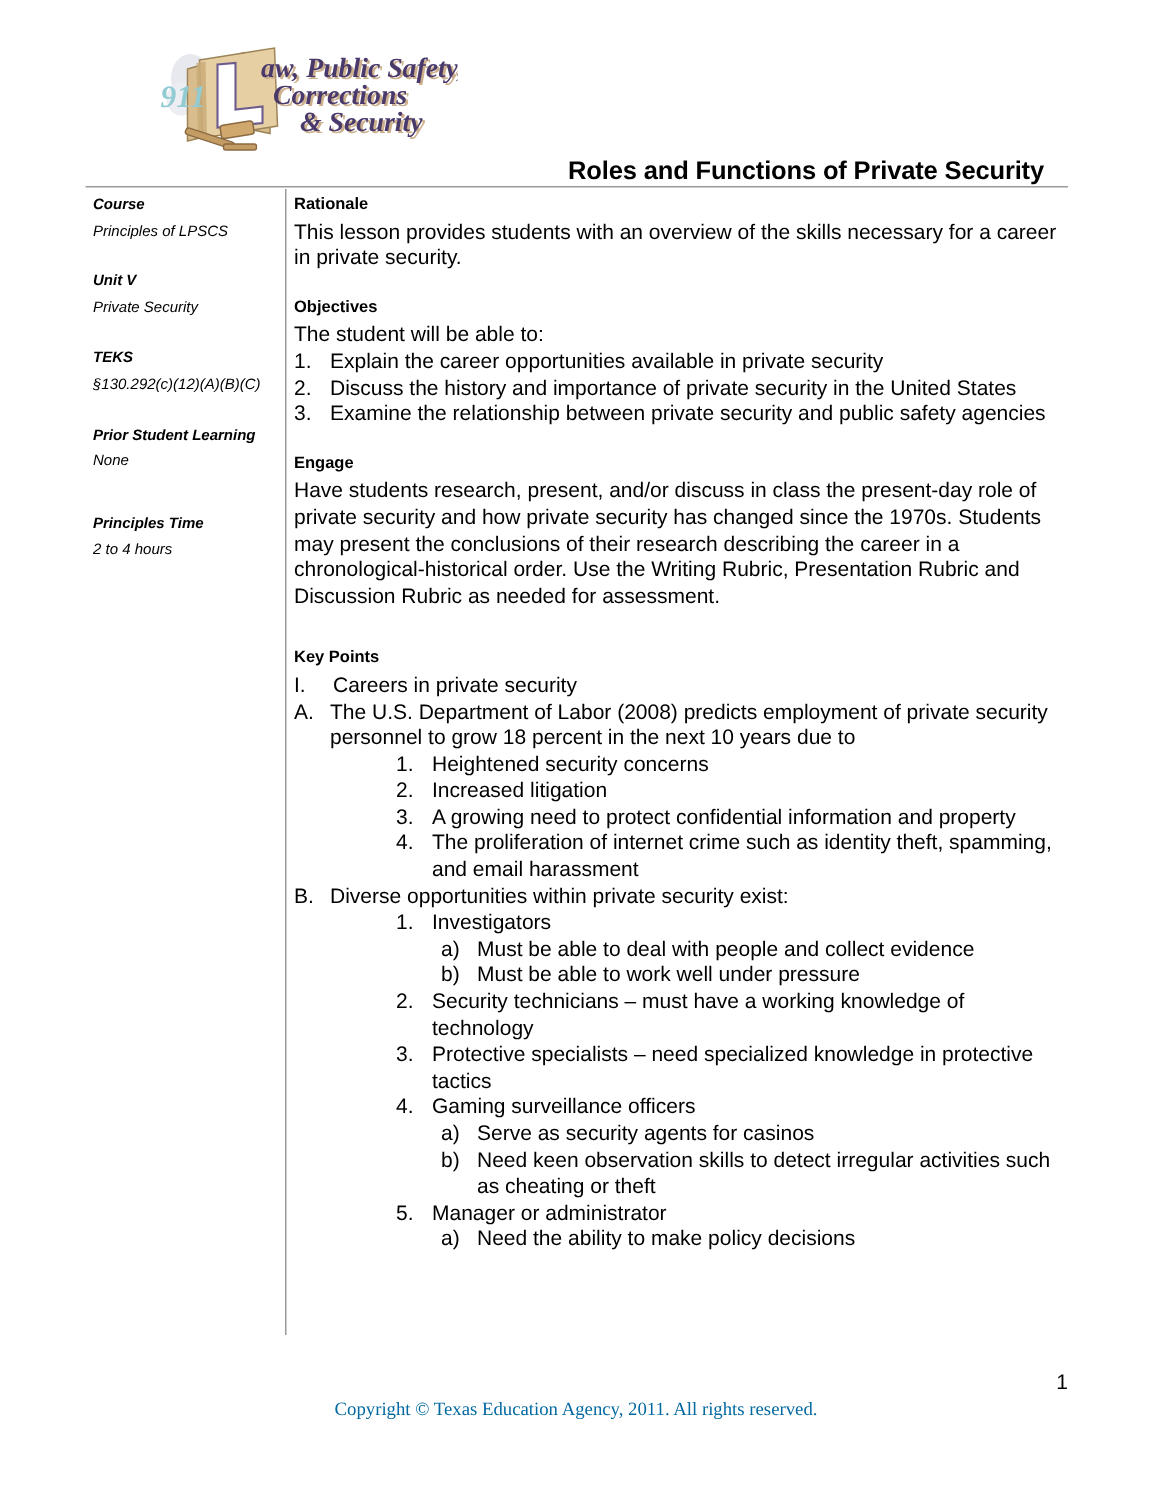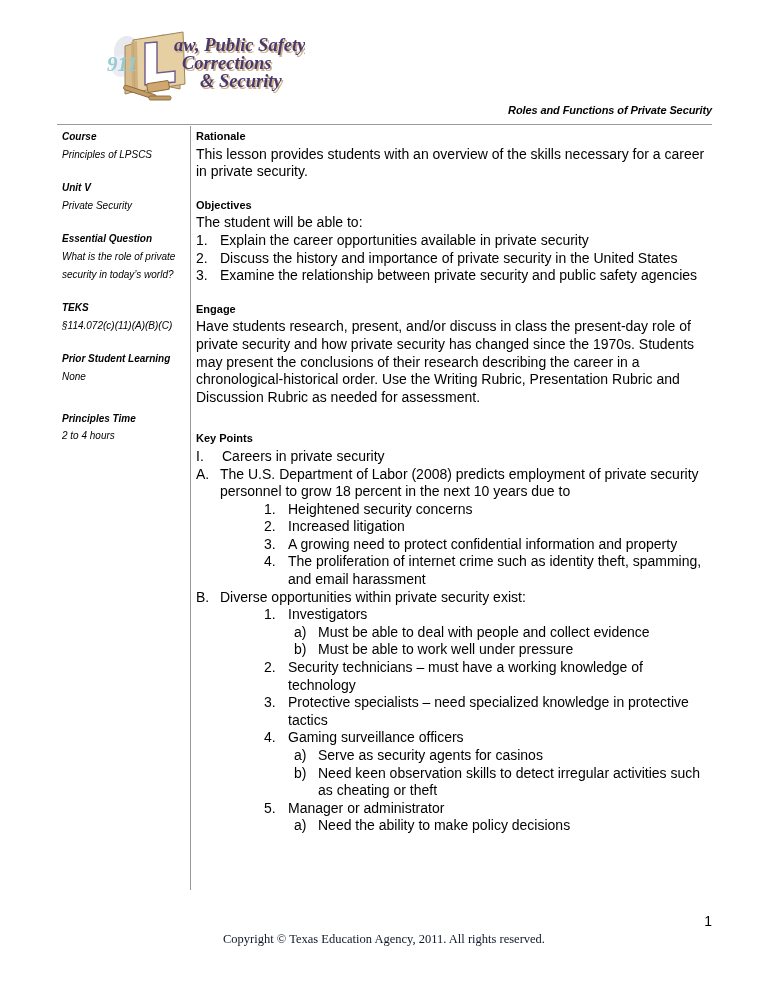--- a/index.html
+++ b/index.html
@@ -37,27 +37,26 @@
     left: 8px;
     top: 4px;
     width: 200px;
     height: 82px;
     margin-left: 40px;
   }
   .logo svg { display: block; }
 
   .doc-title {
     position: absolute;
-    right: 0px;
+    right: 16px;
     top: 82px;
-    font-size: 11px;
+    font-size: 17px;
     font-weight: bold;
     letter-spacing: -0.1px;
     white-space: nowrap;
-    font-style: italic;
   }
 
   
   .rule-top {
     position: absolute;
     left: 57px;
     top: 124px;
     width: 655px;
     height: 0;
     border-top: 1px solid #9a9a9a;
@@ -150,21 +149,21 @@
     font-family: "Liberation Sans", sans-serif;
   }
   .copyright {
     position: absolute;
     left: 0;
     right: 0;
     top: 932px;
     text-align: center;
     font-family: "Liberation Serif", serif;
     font-size: 12.5px;
-    color: #0f172a;
+    color: #0369a1;
   }
 </style>
 </head>
 <body>
 
 <div class="page">
 
   <div class="header-band">
 
     <div class="logo">
@@ -214,28 +213,24 @@
     <div class="blk">
       <div class="lbl">Course</div>
       <div class="val">Principles of LPSCS</div>
     </div>
 
     <div class="blk">
       <div class="lbl">Unit V</div>
       <div class="val">Private Security</div>
     </div>
 
-    <div class="blk">
-      <div class="lbl">Essential Question</div>
-      <div class="val">What is the role of private security in today’s world?</div>
-    </div>
 
     <div class="blk">
       <div class="lbl">TEKS</div>
-      <div class="val">§114.072(c)(11)(A)(B)(C)</div>
+      <div class="val">§130.292(c)(12)(A)(B)(C)</div>
     </div>
 
     <div class="blk">
       <div class="lbl">Prior Student Learning</div>
       <div class="val">None</div>
     </div>
 
     <div class="blk">
       <div class="lbl">Principles Time</div>
       <div class="val">2 to 4 hours</div>

